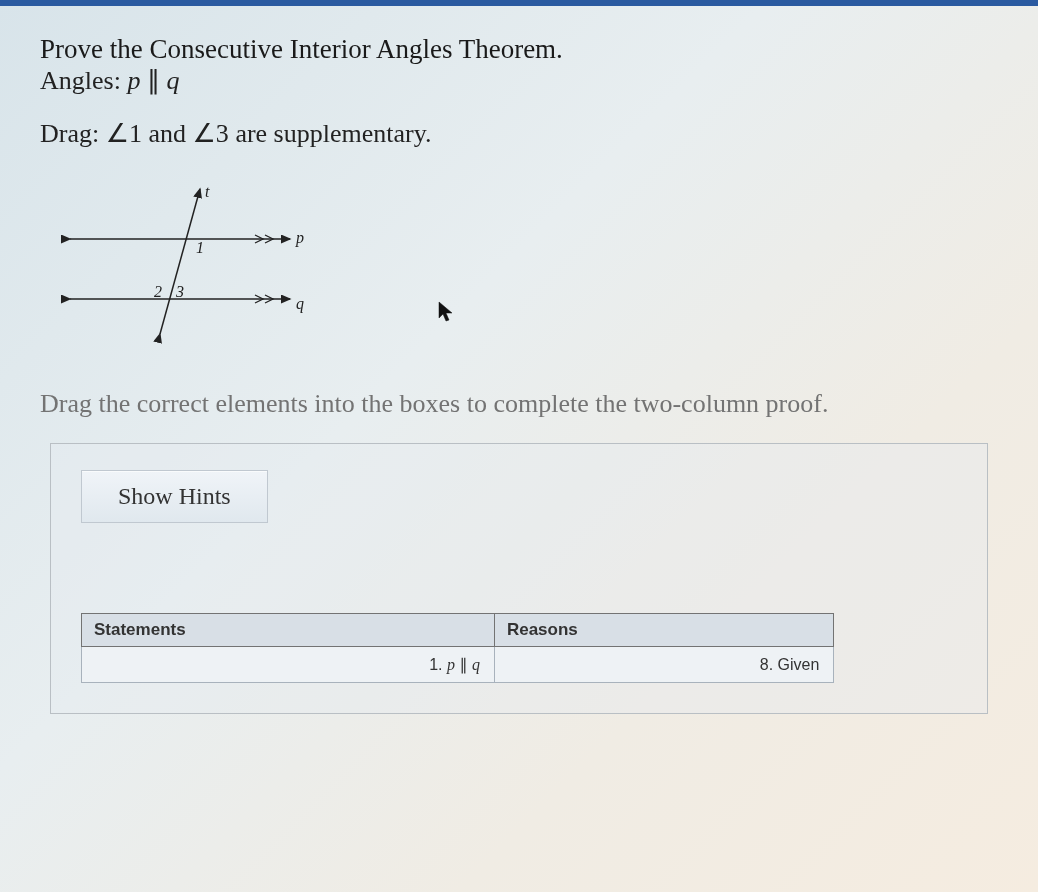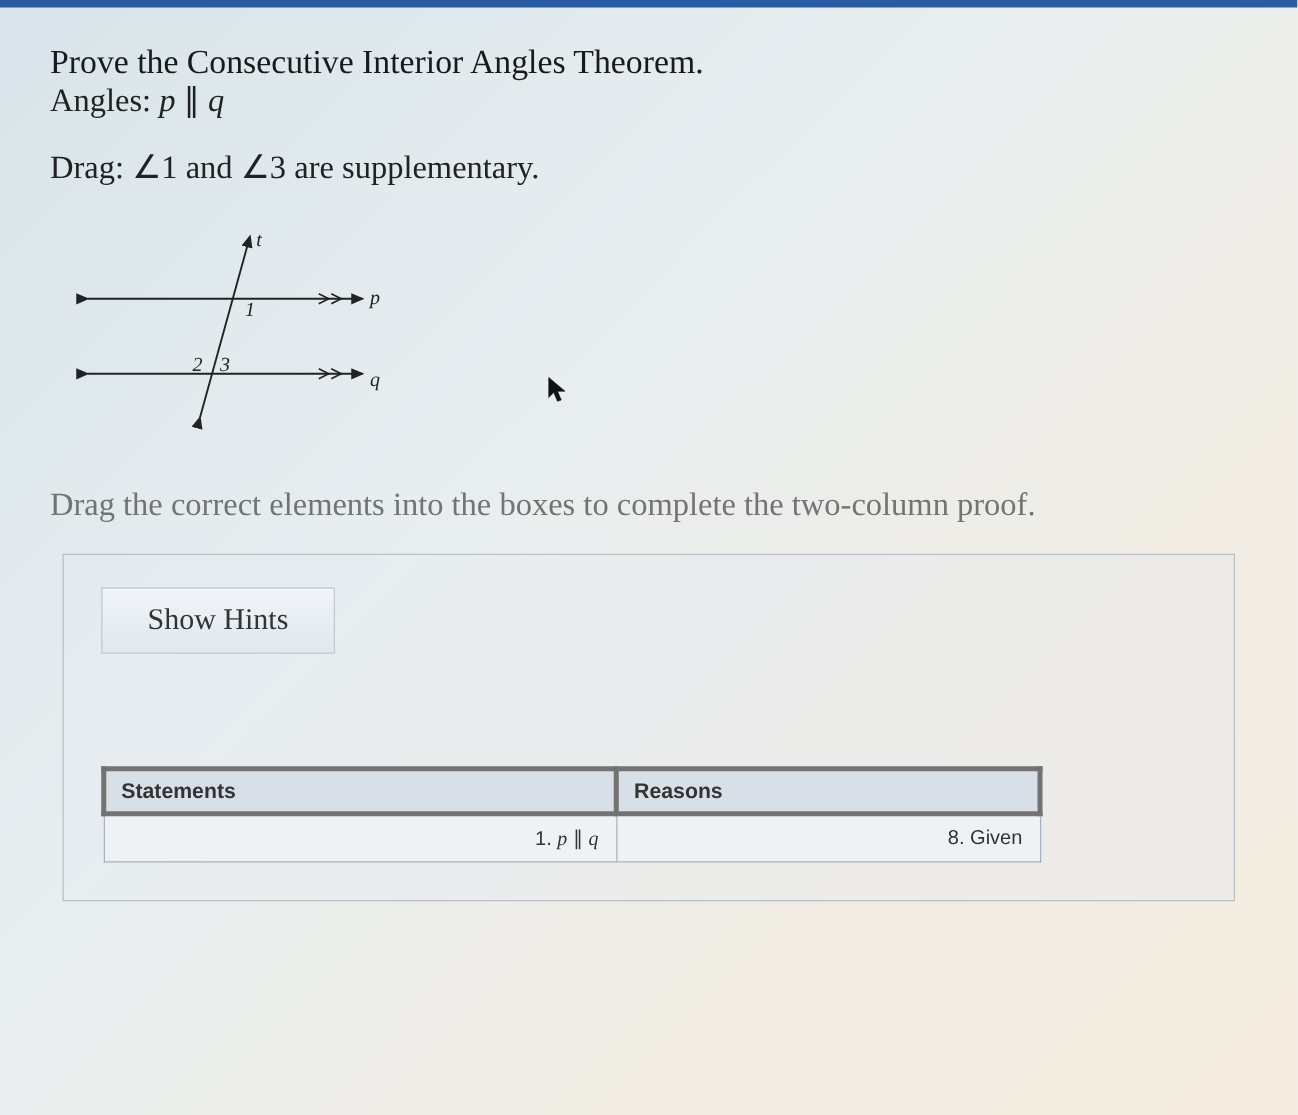--- a/index.html
+++ b/index.html
@@ -69,21 +69,21 @@
     box-shadow: inset 0 1px 0 rgba(255,255,255,0.6);
   }
   .proof-table {
     width: 86%;
     margin-top: 90px;
     border-collapse: collapse;
     font-family: Arial, Helvetica, sans-serif;
   }
   .proof-table th {
     background: #d8dfe6;
-    border: 4px solid #737373;
+    border: 1px solid #737373;
     text-align: left;
     padding: 6px 12px;
     font-size: 17px;
     font-weight: bold;
     color: #333;
   }
   .proof-table td {
     background: #eef2f5;
     border: 1px solid #a8b2bc;
     padding: 8px 14px;

